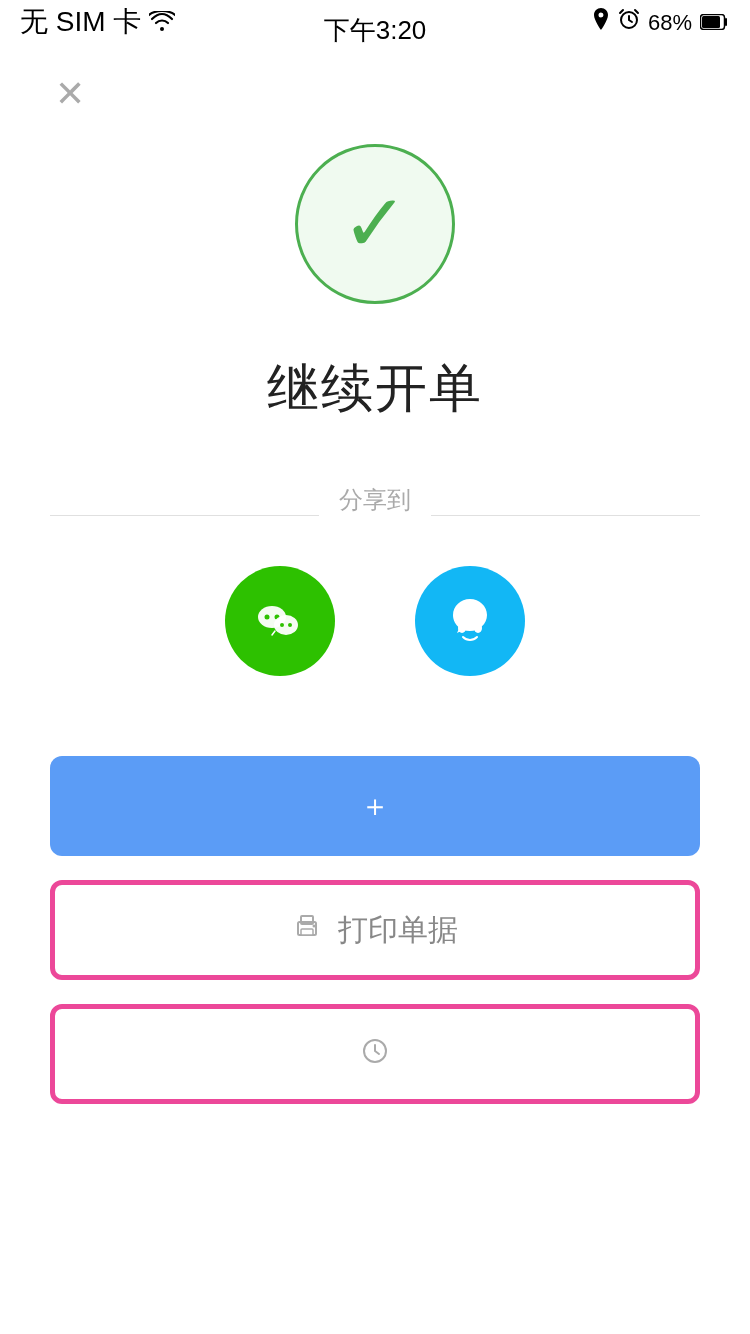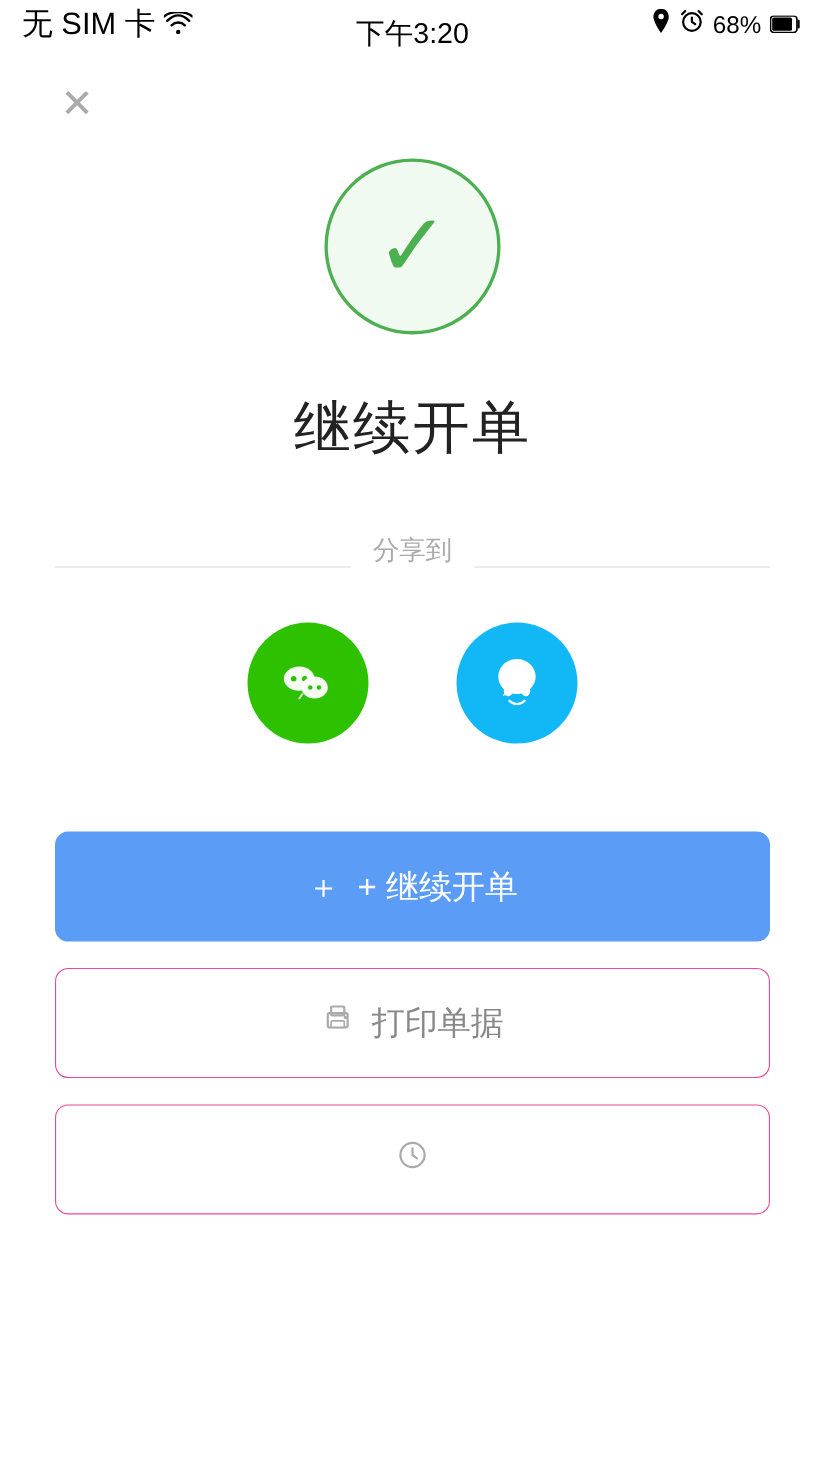--- a/index.html
+++ b/index.html
@@ -171,21 +171,21 @@
       font-size: 30px;
       cursor: pointer;
     }
     .btn-primary {
       background: #5B9CF6;
       color: #fff;
     }
     .btn-secondary {
       background: #fff;
       color: #888;
-      border: 1px solid #ec4899;
+      border: 5px solid #ec4899;
     }
     .btn-icon {
       font-size: 30px;
     }
   </style>
 </head>
 <body>
 
 <div class="status-bar">
   <div class="status-left">
@@ -263,21 +263,20 @@
         <ellipse cx="22" cy="37" rx="4" ry="5" fill="white"></ellipse>
         <ellipse cx="38" cy="37" rx="4" ry="5" fill="white"></ellipse>
         <path d="M23 46c0 0 3 3 7 3s7-3 7-3" stroke="white" stroke-width="2" fill="none" stroke-linecap="round"></path>
       </svg>
     </div>
   </div>
 
   <div class="action-buttons">
     <button class="action-btn btn-primary">
       <span>＋</span>
-      <span>+ 继续开单</span>
     </button>
     <button class="action-btn btn-secondary">
       <span class="btn-icon">
         <svg width="30" height="30" viewBox="0 0 30 30" fill="none">
           <rect x="6" y="10" width="18" height="13" rx="1.5" stroke="#aaa" stroke-width="2" fill="none"></rect>
           <rect x="9" y="4" width="12" height="8" rx="1" stroke="#aaa" stroke-width="2" fill="none"></rect>
           <rect x="9" y="17" width="12" height="6" rx="1" fill="#fff" stroke="#aaa" stroke-width="1.5"></rect>
           <circle cx="22" cy="14" r="1.5" fill="#aaa"></circle>
         </svg>
       </span>

